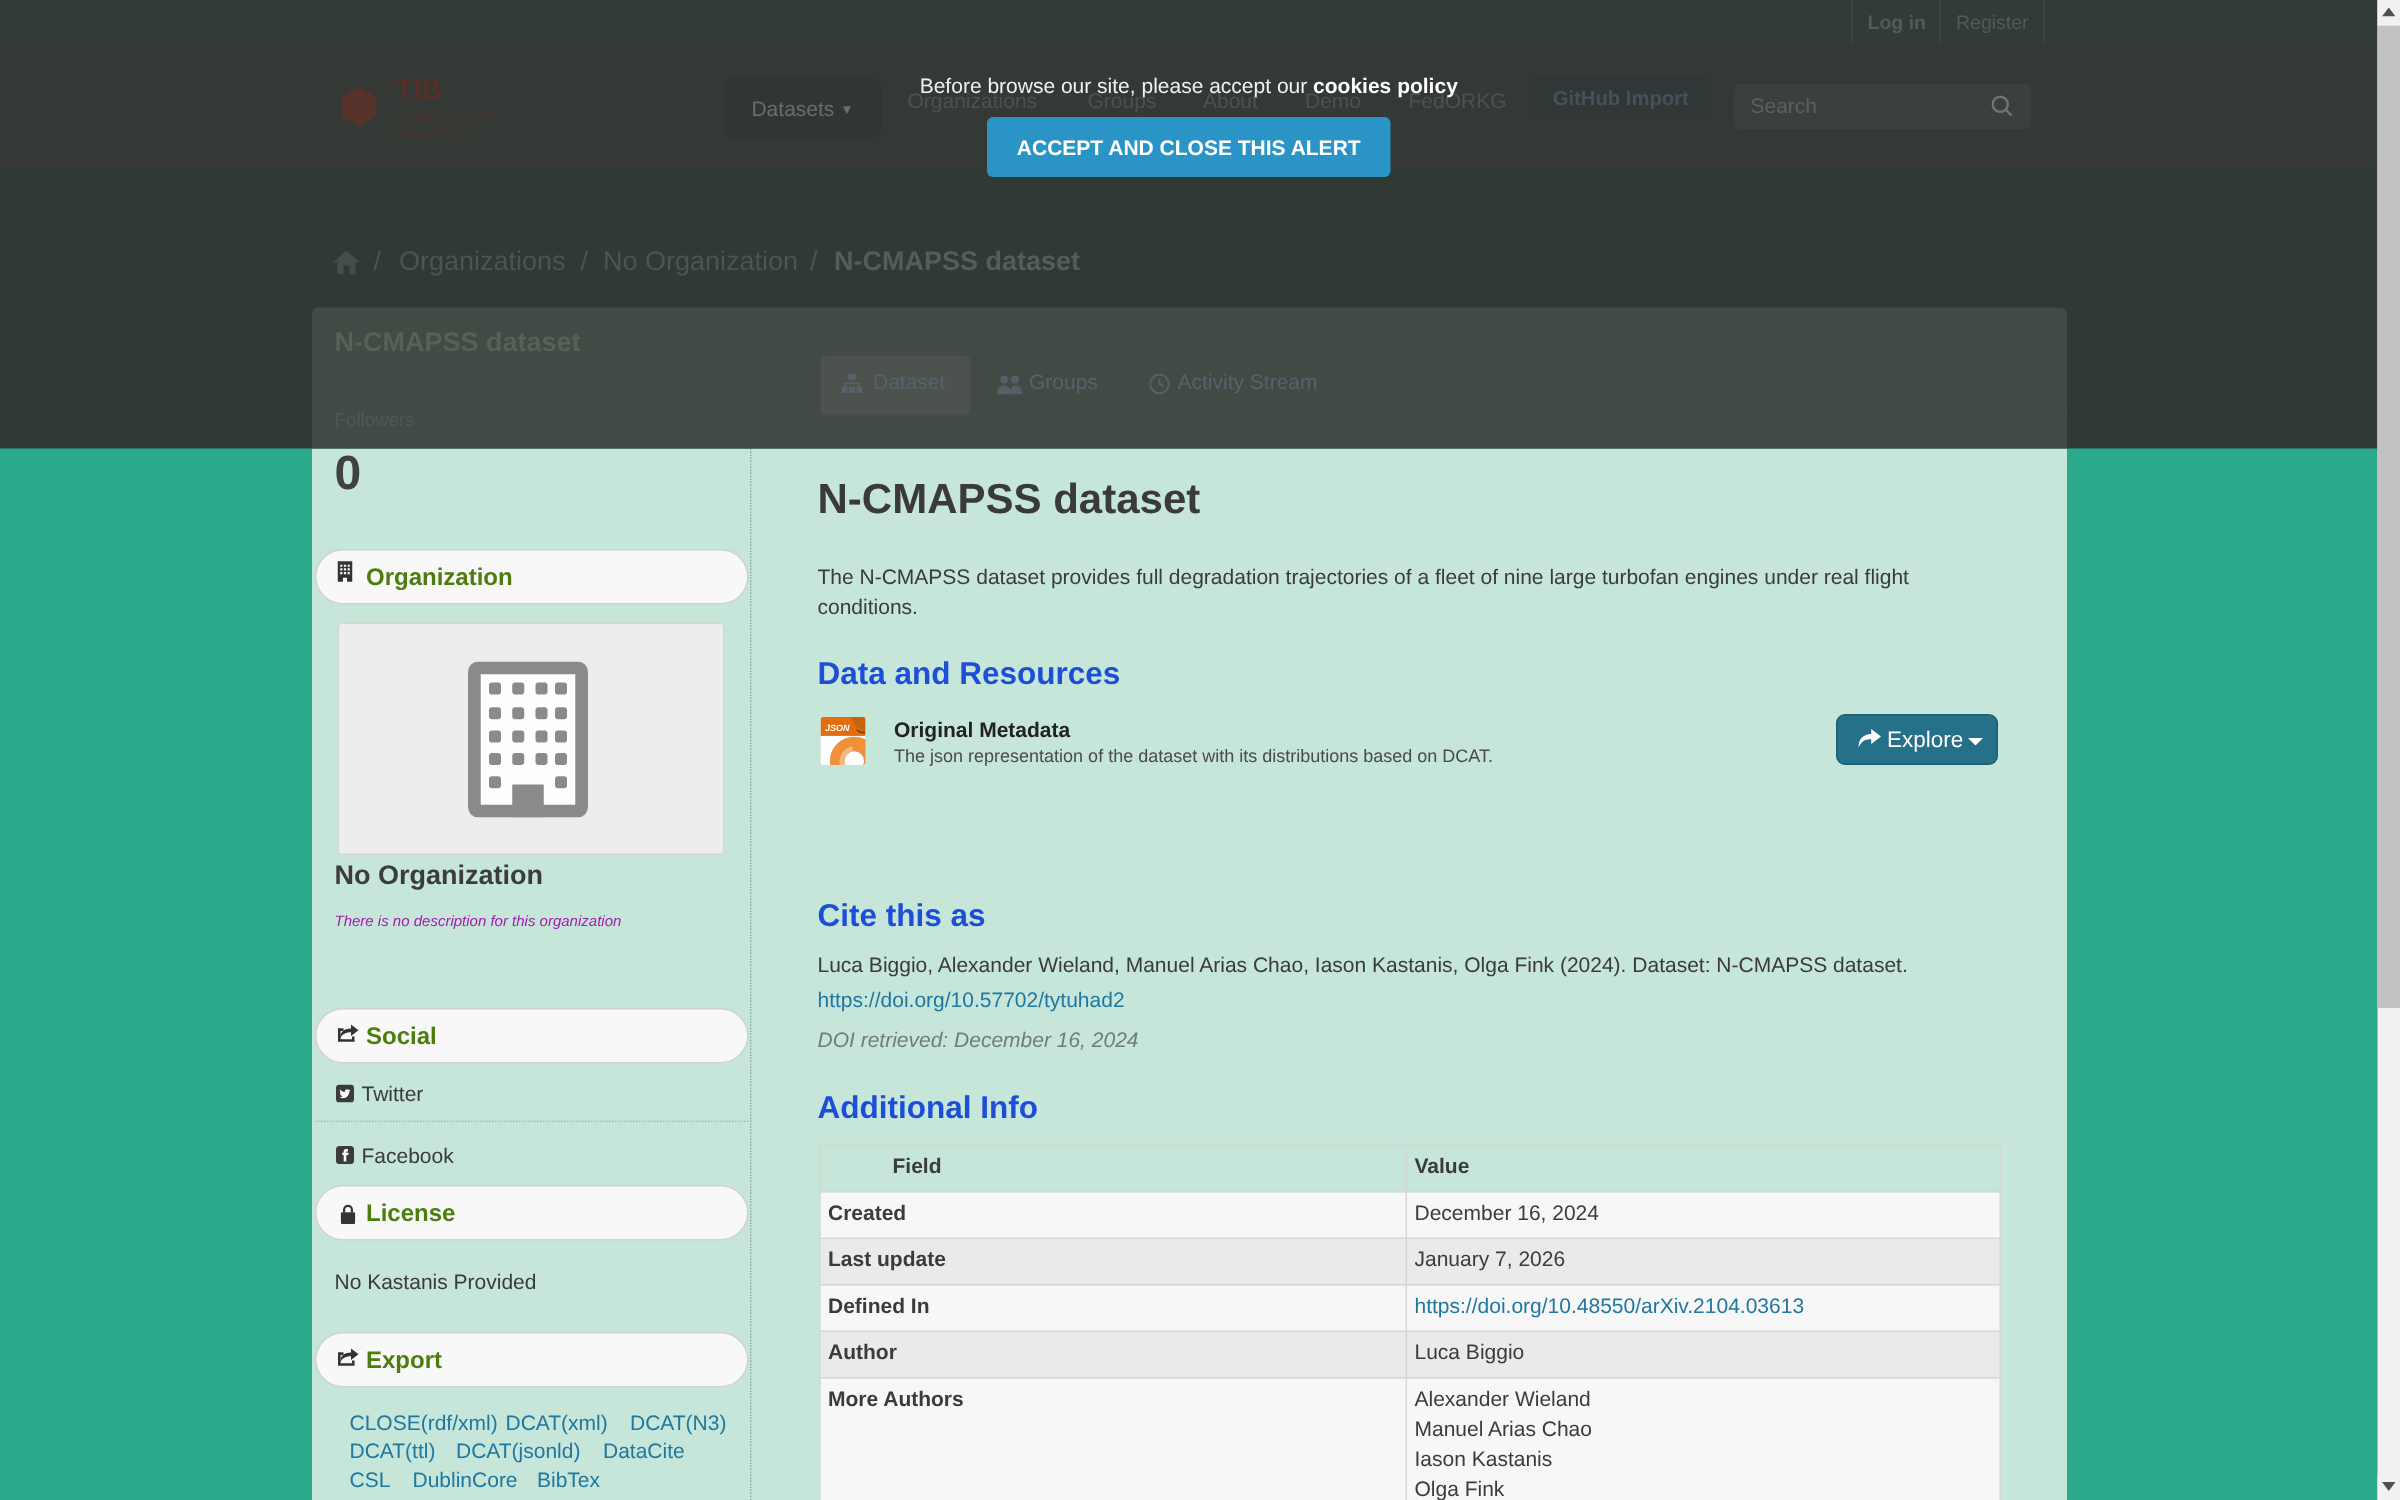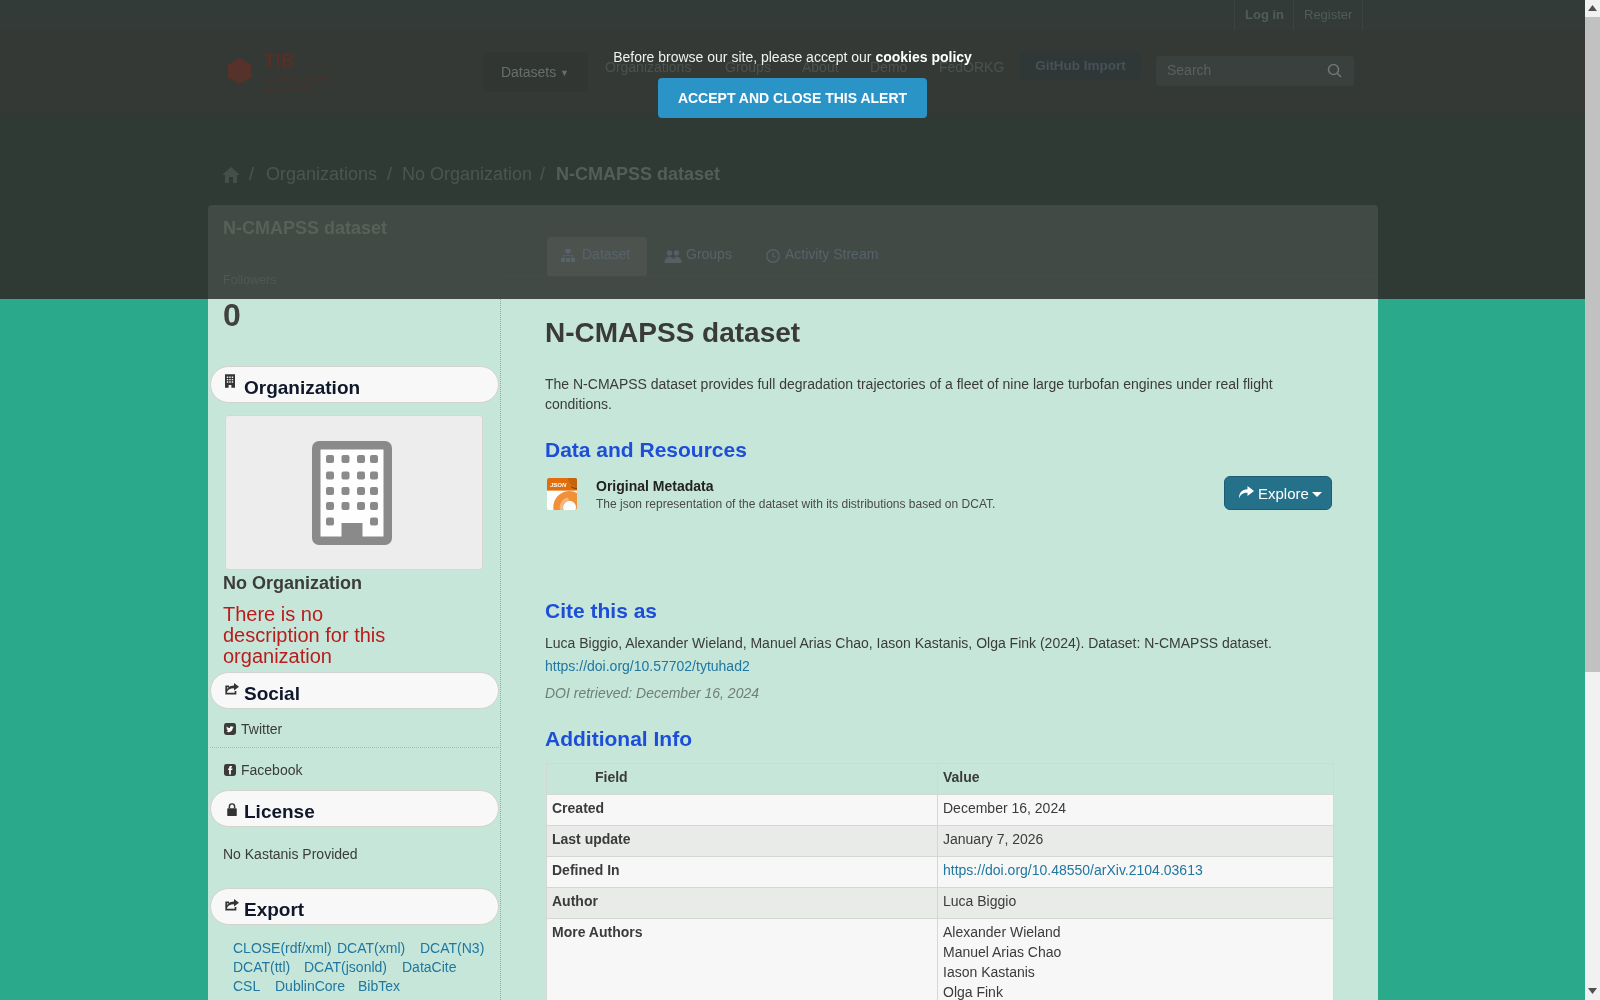--- a/index.html
+++ b/index.html
@@ -50,24 +50,24 @@
 #cookie-btn { position:absolute; top:78px; left:658px; width:269px; height:40px; background:#2b94c7; border-radius:4px; color:#fff; font-size:14px; font-weight:bold; text-align:center; line-height:40px; white-space:nowrap; z-index:30; }
 
 
 #container { position:absolute; top:299px; left:208px; width:1170px; height:701px; background:#c6e6d9; z-index:5; }
 #divider { position:absolute; left:292px; top:0; width:1px; height:701px; border-left:1px dotted #8fada1; }
 
 
 .zero { position:absolute; left:15px; top:-2px; font-size:32px; font-weight:bold; color:#414141; }
 .spill { position:absolute; left:2px; width:289px; height:37px; background:#f7f8f7; border:1px solid #d2d2ce; border-radius:19px; }
 .spill .ic { position:absolute; left:14px; top:10px; }
-.spill .tx { position:absolute; left:33px; top:10px; font-size:19px; font-weight:bold; color:#0f172a; }
+.spill .tx { position:absolute; left:33px; top:10px; font-size:16px; font-weight:bold; color:#4d7c0f; }
 #imgbox { position:absolute; left:17px; top:116px; width:258px; height:155px; background:#ededed; border:1px solid #d6d6d2; border-radius:3px; }
 .no-org { position:absolute; left:15px; top:274px; font-size:18px; font-weight:bold; color:#3c3c3c; }
-.org-desc { position:absolute; left:15px; top:305px; width:200px; font-size:20px; color:#b91c1c; line-height:21px; }
+.org-desc { position:absolute; left:15px; top:305px; width:200px; font-size:10px; font-style:italic; color:#a21caf; line-height:21px; }
 .srow { position:absolute; left:33px; font-size:14px; color:#3b3b3b; }
 .sep-dot { position:absolute; left:2px; width:289px; border-top:1px dotted #a4bdb2; }
 .explink { position:absolute; font-size:14px; color:#2077a0; }
 
 
 .h1 { position:absolute; left:337px; top:18px; font-size:28px; font-weight:bold; color:#3a3a3a; }
 .para { position:absolute; left:337px; top:75px; width:760px; font-size:14px; color:#3b3b3b; line-height:20px; }
 .h3 { position:absolute; left:337px; font-size:21px; font-weight:bold; color:#1d4ed8; }
 #jsonicon { position:absolute; left:339px; top:179px; }
 .res-name { position:absolute; left:388px; top:179px; font-size:14px; font-weight:bold; color:#222; }

